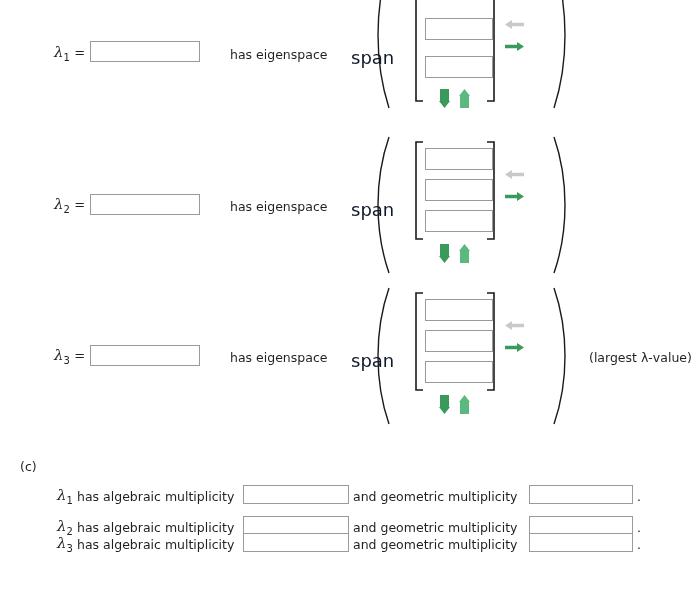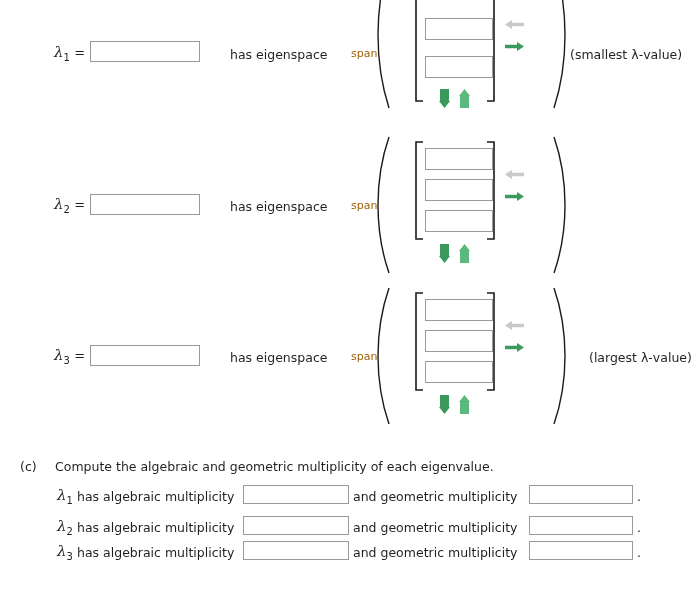--- a/index.html
+++ b/index.html
@@ -42,22 +42,22 @@
   .plain-text {
     position: absolute;
     white-space: nowrap;
     font-size: 12.5px;
     color: #231f20;
   }
 
   .span-text {
     position: absolute;
     white-space: nowrap;
-    font-size: 11px;
-    color: #a16207;
+    font-size: 18px;
+    color: #0f172a;
   }
 
   
   .paren { position: absolute; }
 
   
   .bracket { position: absolute; }
 
   
   .arrow-btn { position: absolute; line-height: 0; }
@@ -153,21 +153,20 @@
         <path d="M6.5 1 L12 8 L11 8 L11 20 L2 20 L2 8 L1 8 Z" fill="#5bb87e"></path>
       </svg>
     </div>
 
     <div class="paren" style="left:550px;top:-40px;width:16px;height:150px;">
       <svg width="16" height="150" viewBox="0 0 16 150">
         <path d="M3 2 C12 30, 14 56, 14 75 C14 94, 12 120, 3 148" stroke="#1a1a1a" stroke-width="1.4" fill="none"></path>
       </svg>
     </div>
 
-    <div class="note" style="left:569px;top:47px;">(smallest λ-value)</div>
   </div>
 
   <div class="eig-row" style="top:130px;height:145px;">
 
     <div class="lam-label" style="left:53px;top:65px;">
       <span class="lam">λ</span><sub>2</sub>
       <span class="eq">=</span>
     </div>
 
     <input class="tbox" type="text" style="left: 89px; top: 64px; width: 110px; height: 21px;" value="">
@@ -287,21 +286,20 @@
     <div class="paren" style="left:550px;top:5px;width:16px;height:140px;">
       <svg width="16" height="140" viewBox="0 0 16 140">
         <path d="M3 2 C12 28, 14 52, 14 70 C14 88, 12 112, 3 138" stroke="#1a1a1a" stroke-width="1.4" fill="none"></path>
       </svg>
     </div>
 
     <div class="note" style="left:569px;top:69px;margin-left:19px;">(largest λ-value)</div>
   </div>
 
   <div class="c-marker" style="left:19px;top:459px;">(c)</div>
-  <div class="c-prompt" style="left:54px;top:459px;">Compute the algebraic and geometric multiplicity of each eigenvalue.</div>
 
   <div class="mrow" style="top:485px;">
     <div class="m-lam" style="left:56px;top:1px;">
       <span class="lam">λ</span><sub>1</sub>
     </div>
     <div class="m-t1" style="left:76px;top:4px;">has algebraic multiplicity</div>
     <input class="tbox" type="text" style="left: 242px; top: 0px; width: 106px; height: 19px;" value="">
     <div class="m-t2" style="left:352px;top:4px;">and geometric multiplicity</div>
     <input class="tbox" type="text" style="left: 528px; top: 0px; width: 104px; height: 19px;" value="">
     <div class="m-period" style="left:636px;top:4px;">.</div>
@@ -311,21 +309,21 @@
     <div class="m-lam" style="left:56px;top:1px;">
       <span class="lam">λ</span><sub>2</sub>
     </div>
     <div class="m-t1" style="left:76px;top:4px;">has algebraic multiplicity</div>
     <input class="tbox" type="text" style="left: 242px; top: 0px; width: 106px; height: 19px;" value="">
     <div class="m-t2" style="left:352px;top:4px;">and geometric multiplicity</div>
     <input class="tbox" type="text" style="left: 528px; top: 0px; width: 104px; height: 19px;" value="">
     <div class="m-period" style="left:636px;top:4px;">.</div>
   </div>
 
-  <div class="mrow" style="top:533px;margin-top:8px;">
+  <div class="mrow" style="top:533px;">
     <div class="m-lam" style="left:56px;top:1px;">
       <span class="lam">λ</span><sub>3</sub>
     </div>
     <div class="m-t1" style="left:76px;top:4px;">has algebraic multiplicity</div>
     <input class="tbox" type="text" style="left: 242px; top: 0px; width: 106px; height: 19px;" value="">
     <div class="m-t2" style="left:352px;top:4px;">and geometric multiplicity</div>
     <input class="tbox" type="text" style="left: 528px; top: 0px; width: 104px; height: 19px;" value="">
     <div class="m-period" style="left:636px;top:4px;">.</div>
   </div>
 

